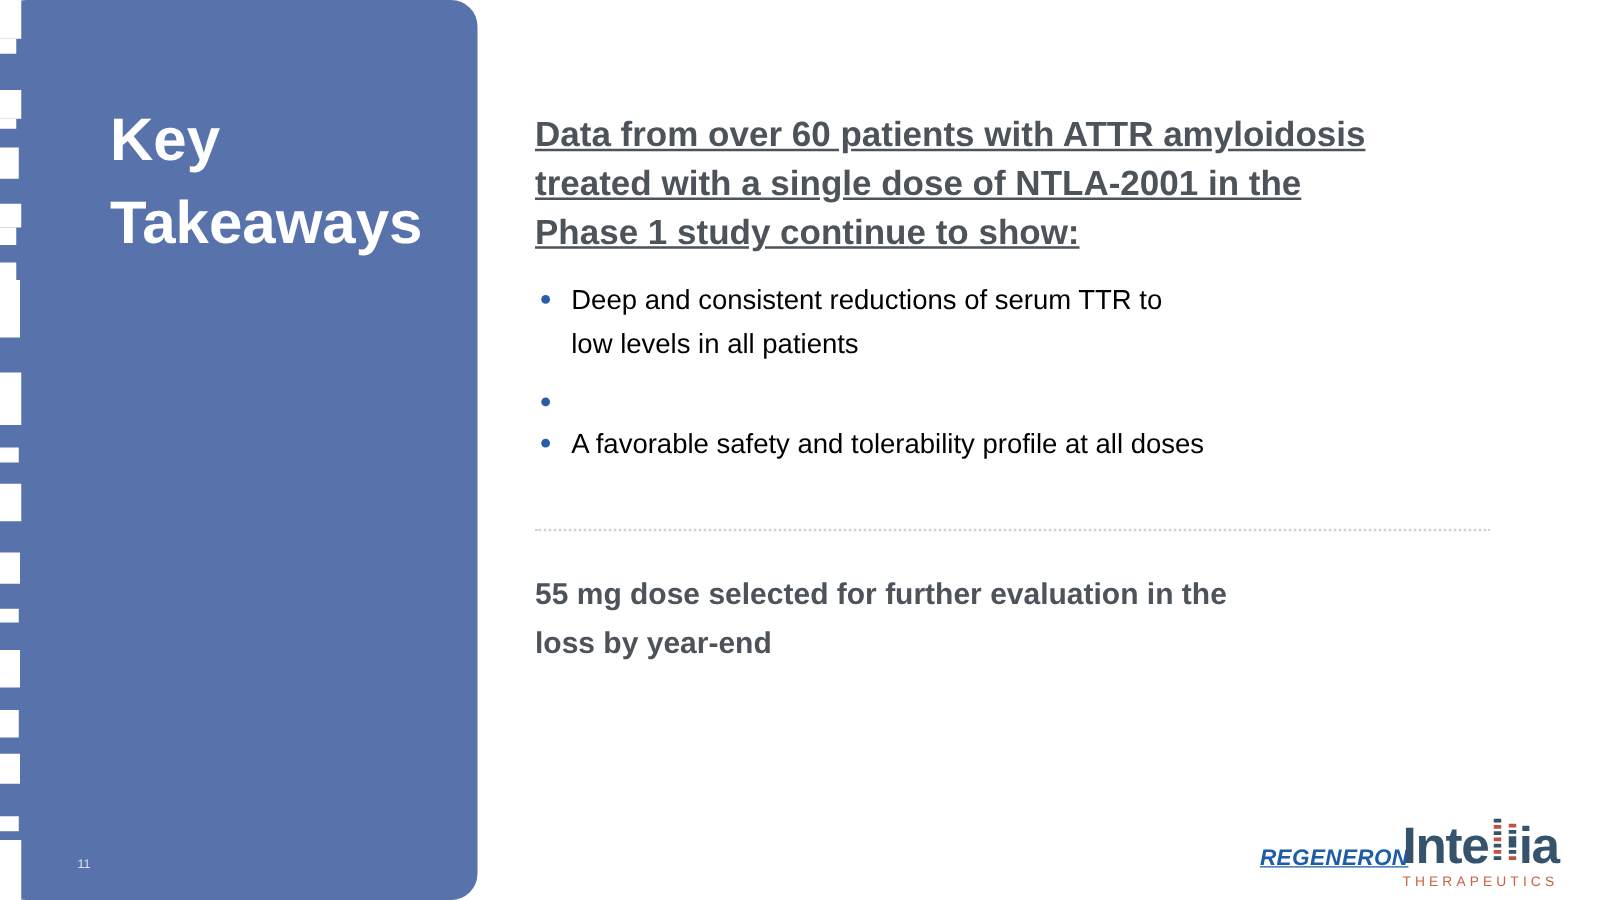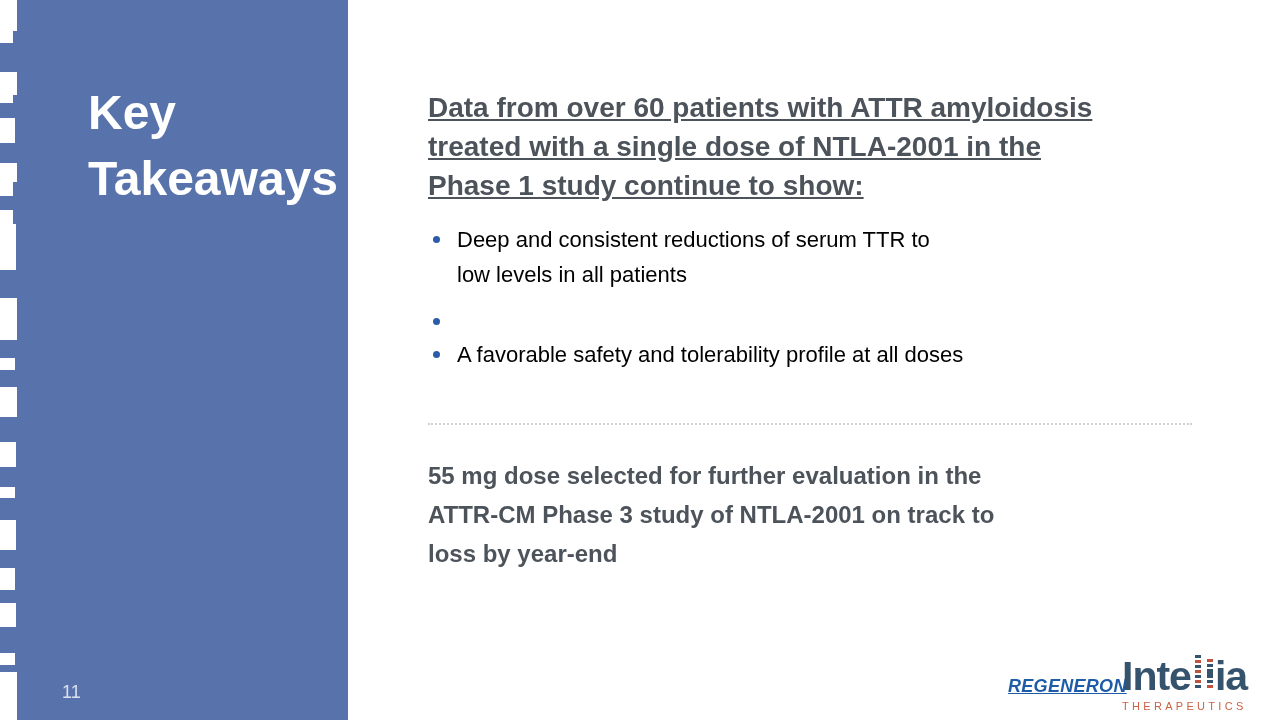--- a/index.html
+++ b/index.html
@@ -3,32 +3,33 @@
 <meta charset="utf-8">
 <style>
   html,body { margin:0; padding:0; background:#ffffff; }
   .slide {
     position:relative; width:1280px; height:720px;
     background:#ffffff; overflow:hidden;
     font-family:"Liberation Sans", sans-serif;
   }
   
   .panel {
-    position:absolute; left:0; top:0; width:348px; height:720px;
+    position:absolute; left:0; top:0; width:382px; height:720px;
     background:#5872AC;
+    border-radius:21px;
   }
   .stripe { position:absolute; left:0; background:#ffffff; }
   .sidebar-title {
     position:absolute; left:88px; top:80px;
     color:#ffffff; font-size:48px; font-weight:bold; line-height:66px;
     white-space:nowrap;
   }
   .page-num {
     position:absolute; left:62px; top:683px;
-    color:#D9E1F0; font-size:18px; line-height:18px;text-align:center;
+    color:#D9E1F0; font-size:10px; line-height:18px;text-align:center;
   }
   
   .heading {
     position:absolute; left:428px; top:88px;
     color:#4C535A; font-size:28px; font-weight:bold; line-height:39px;text-decoration:underline;
   }
   .heading div, .statement div { white-space:nowrap; }
   .bullets { position:absolute; left:428px; top:222px; }
   .bullet { display:flex; margin-bottom:12px; color:#000000; font-size:22px; line-height:35px; }
   .bullet .dot {
@@ -122,21 +123,20 @@
       <span class="btext">
         <div>A favorable safety and tolerability profile at all doses</div>
       </span>
     </div>
   </div>
 
   <div class="divider"></div>
 
   <div class="statement">
     <div>55 mg dose selected for further evaluation in the</div>
-    <div>ATTR-CM Phase 3 study of NTLA-2001 on track to</div>
     <div>loss by year-end</div>
   </div>
 
   <div class="regeneron">REGENERON</div>
 
   <div class="intellia">
     <div class="intellia-row">
       <span>Inte</span>
       <span class="dashcol" id="dashcol1">
           <div class="dash" style="background: rgb(54, 83, 110); height: 3px;"></div>

